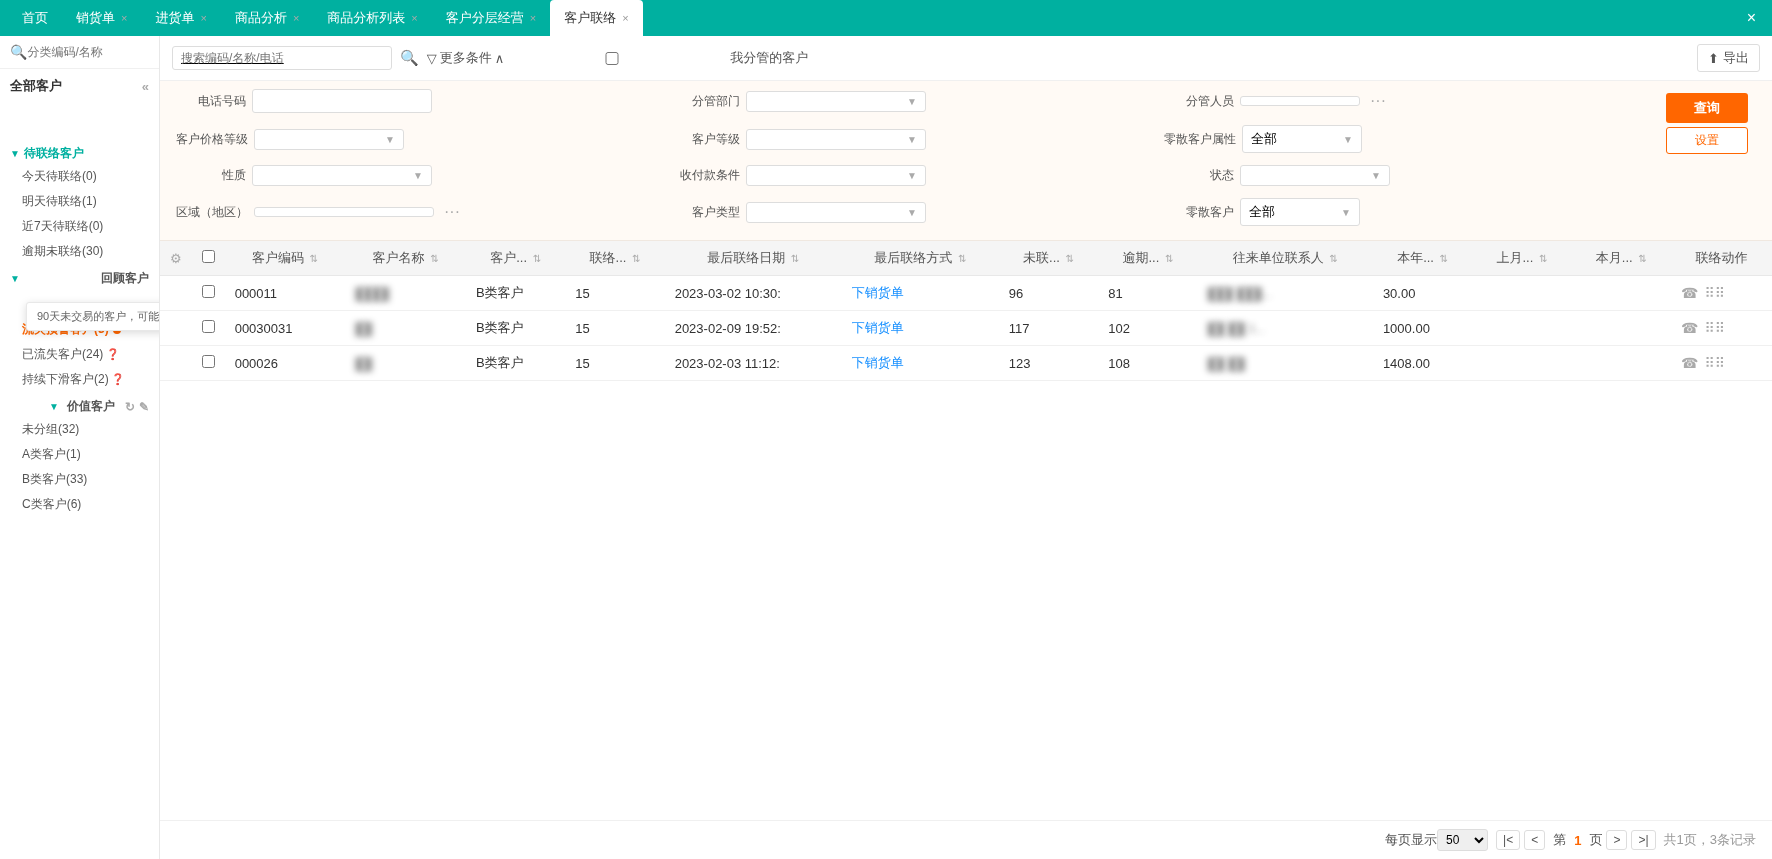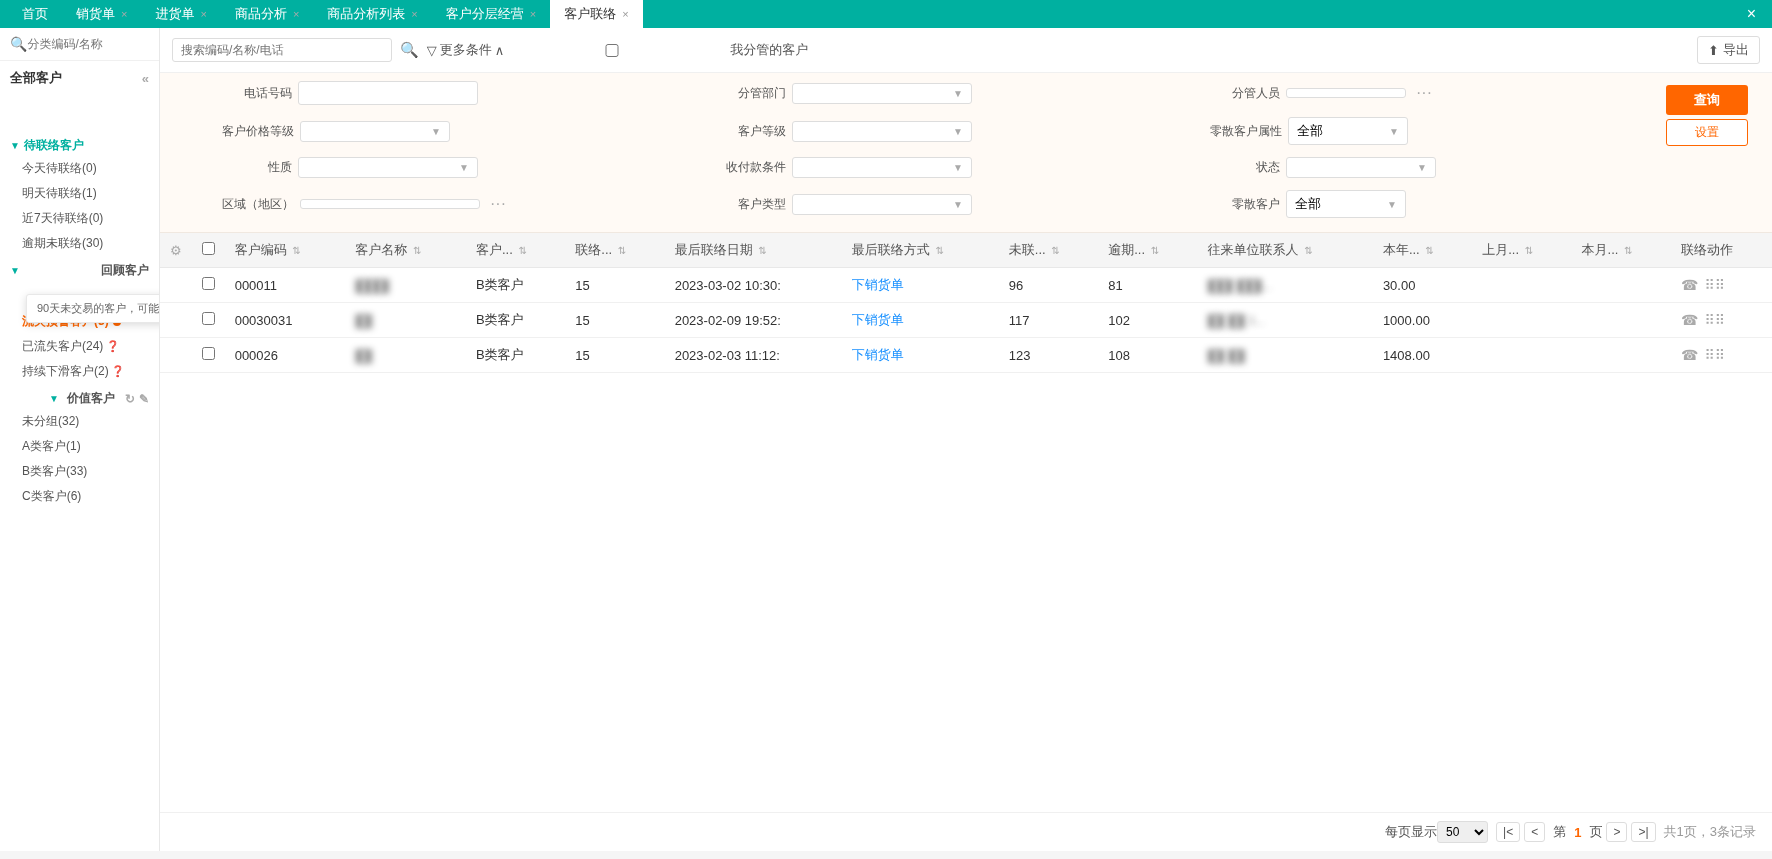--- a/index.html
+++ b/index.html
@@ -3,21 +3,21 @@
   <meta charset="utf-8">
   <style>
     * { box-sizing: border-box; margin: 0; padding: 0; font-family: "Microsoft YaHei", Arial, sans-serif; font-size: 13px; }
     body { background: #f5f5f5; overflow: hidden; }
 
     
     .top-nav {
       display: flex;
       align-items: center;
       background: #00b0a0;
-      height: 28px;
+      height: 36px;
       padding: 0 8px;
       color: #fff;
       justify-content: flex-end;
     }
     .top-nav .nav-item {
       padding: 0 14px;
       height: 36px;
       display: flex;
       align-items: center;
       cursor: pointer;
@@ -219,21 +219,20 @@
       display: flex;
       align-items: center;
       gap: 12px;
       margin-bottom: 6px;
     }
     .filter-field {
       display: flex;
       align-items: center;
       gap: 6px;
       flex: 1;
-      margin-left: 46px;
     }
     .filter-field label {
       color: #555;
       font-size: 12px;
       white-space: nowrap;
       min-width: 70px;
       text-align: right;
     }
     .filter-field input, .filter-field .select-box {
       flex: 1;
@@ -296,21 +295,21 @@
       font-size: 12px;
     }
     thead tr {
       background: #f5f5f5;
       position: sticky;
       top: 0;
       z-index: 10;
     }
     thead th {
       padding: 8px 10px;
-      text-align: left;
+      text-align: center;
       color: #555;
       font-weight: normal;
       border-bottom: 1px solid #e8e8e8;
       white-space: nowrap;
       cursor: pointer;
     }
     thead th .sort-icon { color: #aaa; font-size: 10px; margin-left: 2px; }
     tbody td {
       padding: 8px 10px;
       border-bottom: 1px solid #f0f0f0;
@@ -451,21 +450,21 @@
     </div>
     <div class="sidebar-item">未分组(32)</div>
     <div class="sidebar-item">A类客户(1)</div>
     <div class="sidebar-item">B类客户(33)</div>
     <div class="sidebar-item">C类客户(6)</div>
   </div>
 
   <div class="content-area">
 
     <div class="filter-bar">
-      <input type="text" style="width: 220px;" placeholder="搜索编码/名称/电话">
+      <input type="text" style="width: 220px; text-decoration: underline;" placeholder="搜索编码/名称/电话">
       <span class="filter-search-icon">🔍</span>
       <div class="filter-more">
         <span>▽</span>
         <span>更多条件</span>
         <span>∧</span>
       </div>
       <div class="filter-checkbox">
         <input type="checkbox" style="">
         <label>我分管的客户</label>
       </div>

